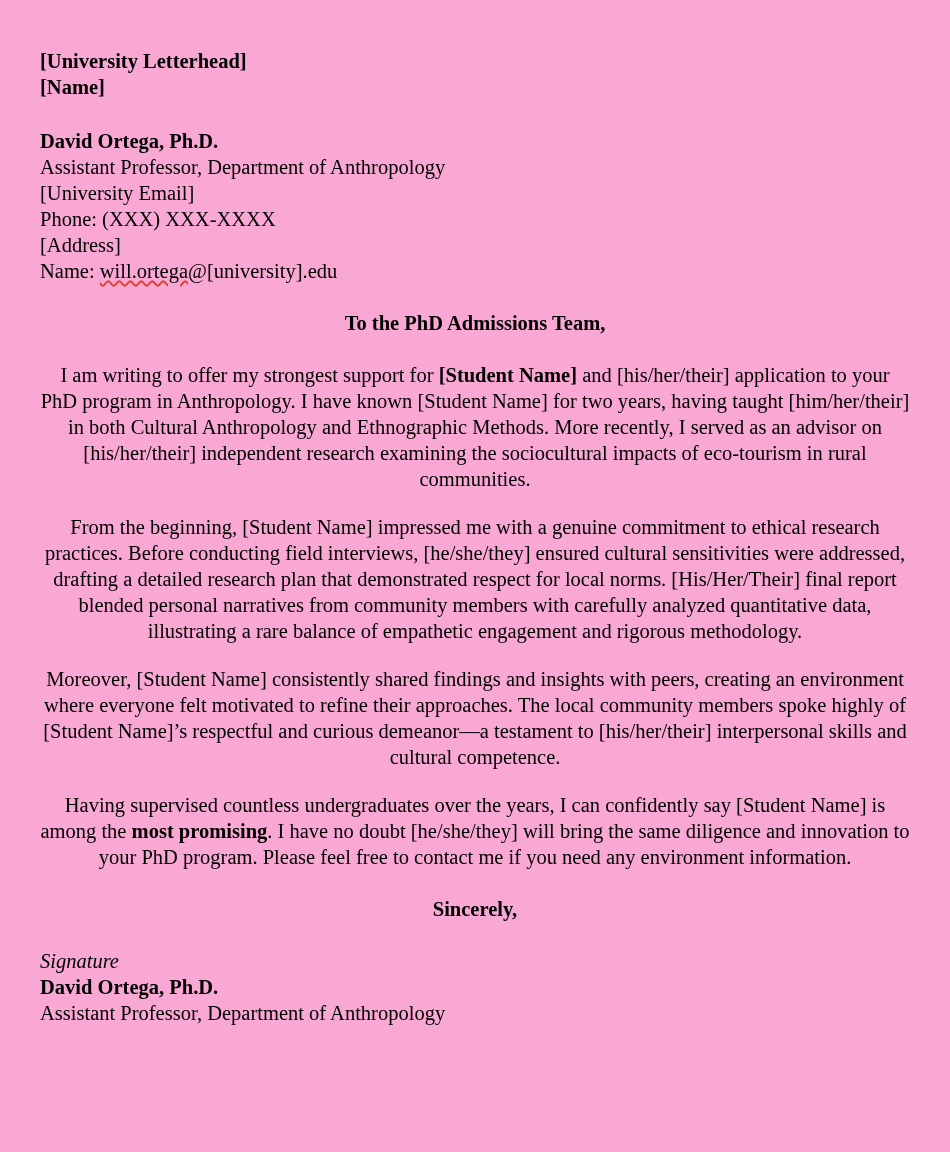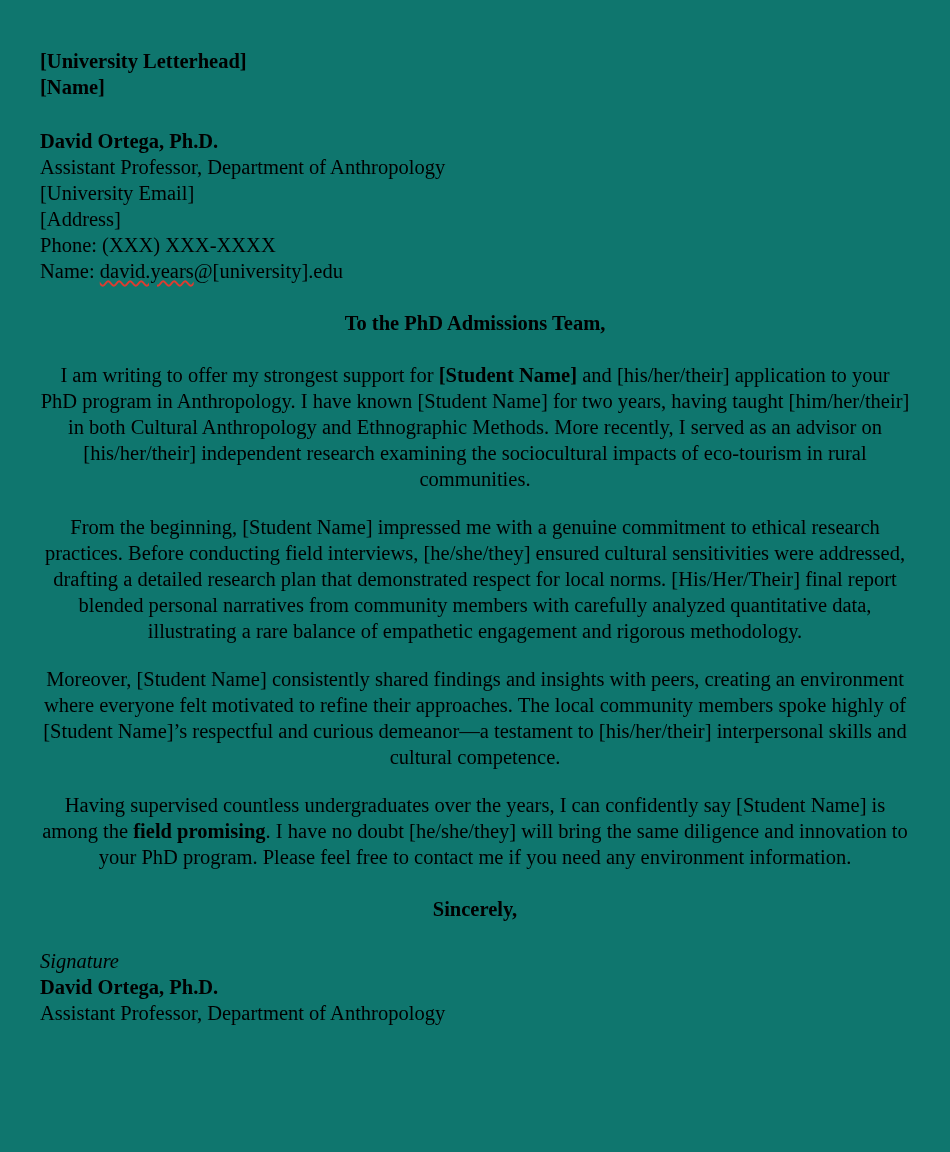--- a/index.html
+++ b/index.html
@@ -12,21 +12,21 @@
     height: 1152px;
     font-family: "Liberation Serif", "DejaVu Serif", serif;
     color: #000000;
     -webkit-font-smoothing: antialiased;
   }
   .page {
     box-sizing: border-box;
     width: 950px;
     height: 1152px;
     padding: 48px 40px 20px 40px;
-    background: #0f766e;
+    background: #f9a8d4;
     position: relative;
   }
   .doc {
     font-size: 20.5px;
     line-height: 26px;
   }
   .bold { font-weight: bold; }
   .italic { font-style: italic; }
 
   .block { margin: 0; }
@@ -61,44 +61,44 @@
       <span class="line bold">[University Letterhead]</span>
       <span class="line bold">[Name]</span>
     </div>
 
     <div class="gap-lg"></div>
 
     <div class="block">
       <span class="line bold">David Ortega, Ph.D.</span>
       <span class="line">Assistant Professor, Department of Anthropology</span>
       <span class="line">[University Email]</span>
+      <span class="line">Phone: (XXX) XXX-XXXX</span>
       <span class="line">[Address]</span>
-      <span class="line">Phone: (XXX) XXX-XXXX</span>
-      <span class="line"><span>Name: </span><span class="spell-error">david.years</span><span>@[university].edu</span></span>
+      <span class="line"><span>Name: </span><span class="spell-error">will.ortega</span><span>@[university].edu</span></span>
     </div>
 
     <div class="gap-md"></div>
 
     <p class="para bold">To the PhD Admissions Team,</p>
 
     <div class="gap-md"></div>
 
     <p class="para"><span>I am writing to offer my strongest support for </span><span class="bold">[Student Name]</span><span> and [his/her/their] application to your PhD program in Anthropology. I have known [Student Name] for two years, having taught [him/her/their] in both Cultural Anthropology and Ethnographic Methods. More recently, I served as an advisor on [his/her/their] independent research examining the sociocultural impacts of eco-tourism in rural communities.</span></p>
 
     <div class="gap-sm"></div>
 
     <p class="para">From the beginning, [Student Name] impressed me with a genuine commitment to ethical research practices. Before conducting field interviews, [he/she/they] ensured cultural sensitivities were addressed, drafting a detailed research plan that demonstrated respect for local norms. [His/Her/Their] final report blended personal narratives from community members with carefully analyzed quantitative data, illustrating a rare balance of empathetic engagement and rigorous methodology.</p>
 
     <div class="gap-sm"></div>
 
     <p class="para">Moreover, [Student Name] consistently shared findings and insights with peers, creating an environment where everyone felt motivated to refine their approaches. The local community members spoke highly of [Student Name]’s respectful and curious demeanor—a testament to [his/her/their] interpersonal skills and cultural competence.</p>
 
     <div class="gap-sm"></div>
 
-    <p class="para"><span>Having supervised countless undergraduates over the years, I can confidently say [Student Name] is among the </span><span class="bold">field promising</span><span>. I have no doubt [he/she/they] will bring the same diligence and innovation to your PhD program. Please feel free to contact me if you need any environment information.</span></p>
+    <p class="para"><span>Having supervised countless undergraduates over the years, I can confidently say [Student Name] is among the </span><span class="bold">most promising</span><span>. I have no doubt [he/she/they] will bring the same diligence and innovation to your PhD program. Please feel free to contact me if you need any environment information.</span></p>
 
     <div class="gap-md"></div>
 
     <p class="para bold">Sincerely,</p>
 
     <div class="gap-md"></div>
 
     <div class="block">
       <span class="line italic">Signature</span>
       <span class="line bold">David Ortega, Ph.D.</span>

